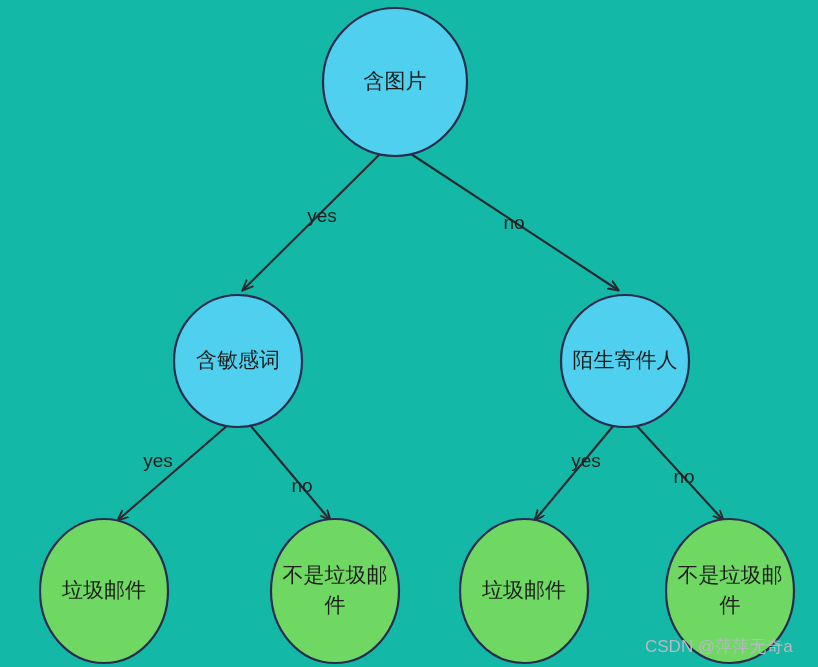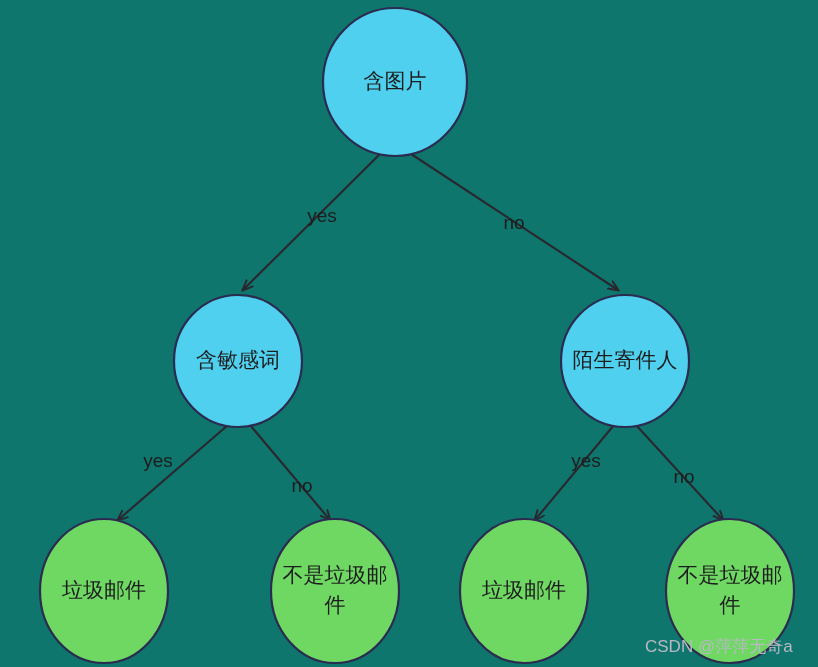--- a/index.html
+++ b/index.html
@@ -8,21 +8,21 @@
     padding: 0;
     background: #ffffff;
   }
   body {
     font-family: "Liberation Sans", "DejaVu Sans", sans-serif;
   }
   #diagram-root {
     position: relative;
     width: 818px;
     height: 667px;
-    background: #0f766e;
+    background: #14b8a6;
     overflow: hidden;
   }
   svg#tree-svg {
     position: absolute;
     left: 0;
     top: 0;
     width: 818px;
     height: 667px;
     display: block;
   }

